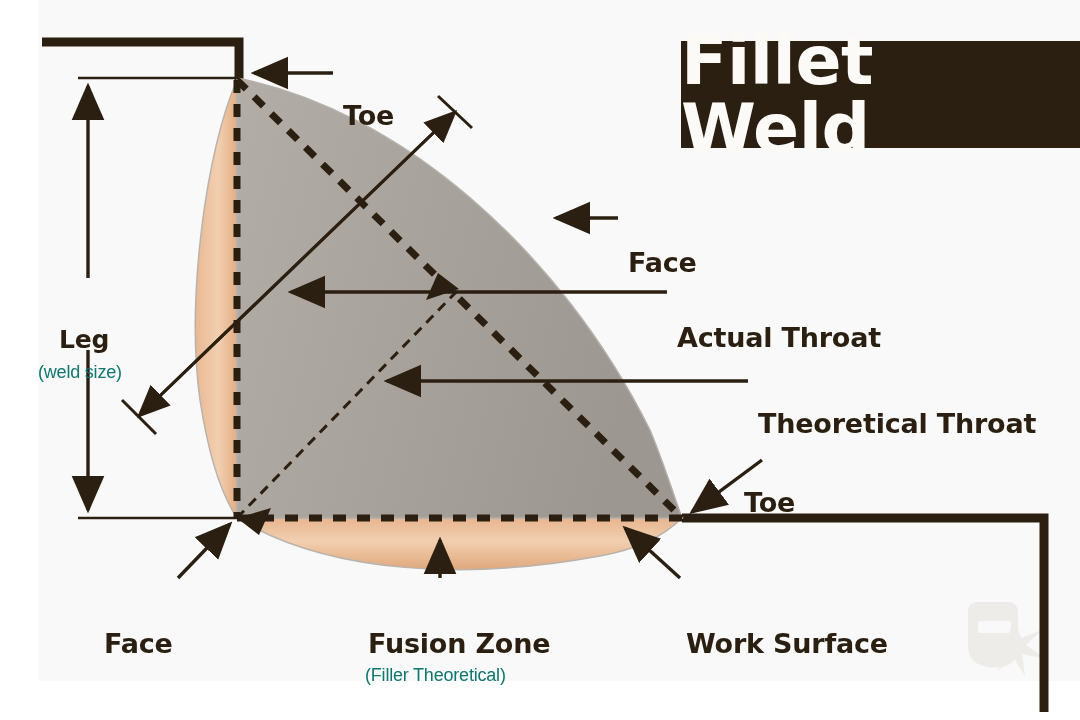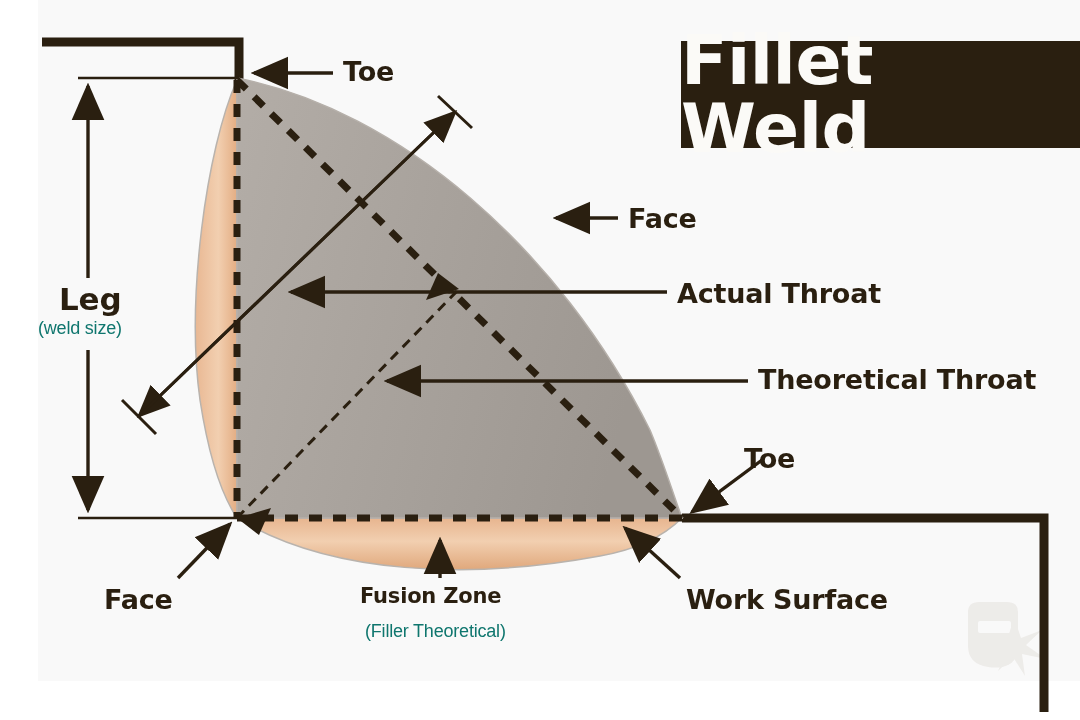--- a/index.html
+++ b/index.html
@@ -35,20 +35,21 @@
     width: 1080px;
     height: 720px;
   }
   .lbl {
     position: absolute;
     color: #2a1f10;
     font-family: "DejaVu Sans", sans-serif;
     font-weight: bold;
     white-space: nowrap;
     letter-spacing: -0.2px;
+    margin-top: 44px;
   }
   .lbl.sub {
     font-weight: normal;
     font-family: "Liberation Sans", sans-serif;
     color: #0f766e;
   }
   #title-banner {
     position: absolute;
     left: 681px;
     top: 41px;
@@ -67,24 +68,24 @@
     letter-spacing: -0.5px;
     line-height: 1;
     padding-right: 8px;
   }
   
   #lbl-toe-top   { left: 343px; top: 56px;  font-size: 27px; }
   #lbl-face      { left: 628px; top: 203px; font-size: 27px; text-align: center; }
   #lbl-actual    { left: 677px; top: 278px; font-size: 27px; }
   #lbl-theo      { left: 758px; top: 364px; font-size: 27px; }
   #lbl-toe-bot   { left: 744px; top: 443px; font-size: 27px; }
-  #lbl-leg       { left: 59px;  top: 281px; font-size: 31px; }
+  #lbl-leg       { left: 59px;  top: 281px; font-size: 25px; }
   #lbl-legsub    { left: 38px;  top: 318px; font-size: 18px; }
   #lbl-root      { left: 104px; top: 584px; font-size: 27px; }
-  #lbl-fusion    { left: 360px; top: 584px; font-size: 21px; }
+  #lbl-fusion    { left: 368px; top: 584px; font-size: 27px; }
   #lbl-fusionsub { left: 365px; top: 621px; font-size: 18px; }
   #lbl-work      { left: 686px; top: 584px; font-size: 27px; }
 </style>
 </head>
 <body>
 
 <div id="stage">
 
   <div id="panel"></div>
 

